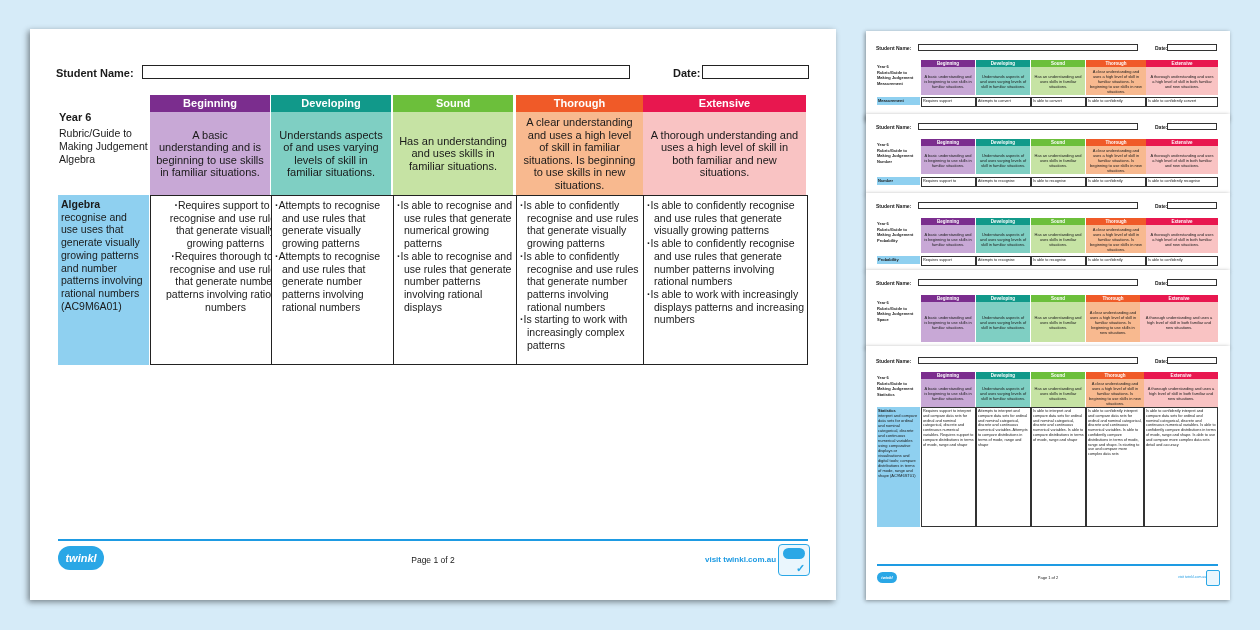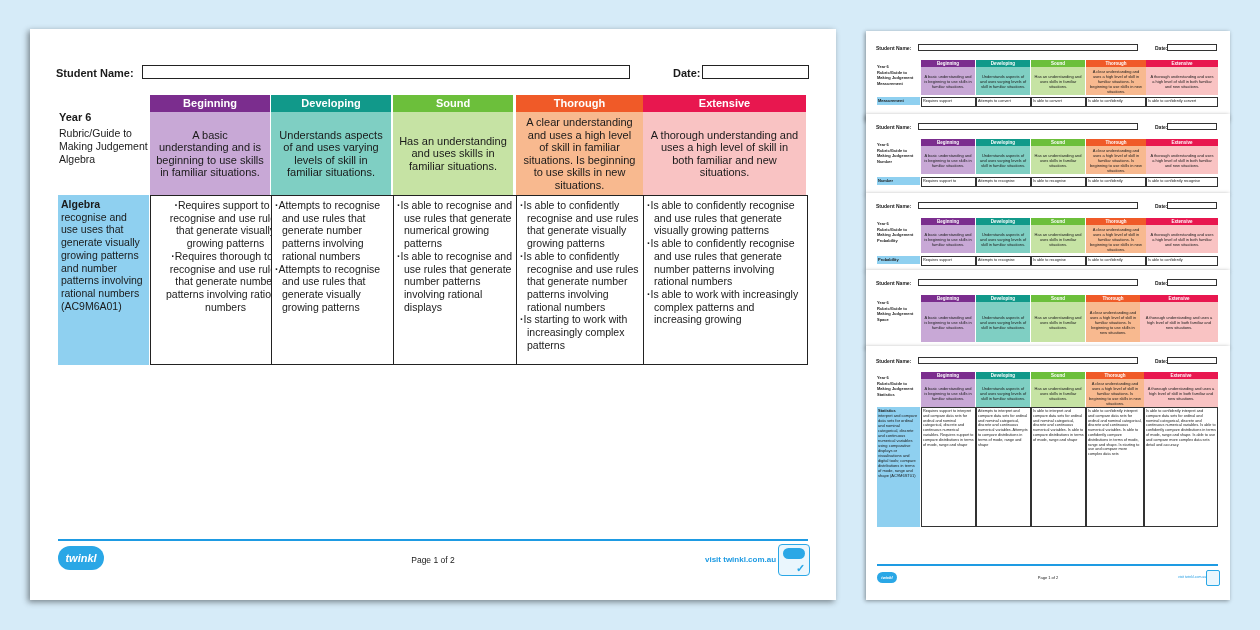--- a/index.html
+++ b/index.html
@@ -74,42 +74,42 @@
   </div>
 
   <div class="cell" style="left:120px;width:144px;text-align:center;">
     <ul>
       <li>Requires support to recognise and use rules that generate visually growing patterns</li>
       <li>Requires thorough to recognise and use rules that generate number patterns involving rational numbers</li>
     </ul>
   </div>
   <div class="cell" style="left:241px;width:123px;">
     <ul>
+      <li>Attempts to recognise and use rules that generate visually growing patterns</li>
       <li>Attempts to recognise and use rules that generate number patterns involving rational numbers</li>
-      <li>Attempts to recognise and use rules that generate visually growing patterns</li>
     </ul>
   </div>
   <div class="cell" style="left:363px;width:124px;">
     <ul>
       <li>Is able to recognise and use rules that generate numerical growing patterns</li>
       <li>Is able to recognise and use rules that generate number patterns involving rational displays</li>
     </ul>
   </div>
   <div class="cell" style="left:486px;width:128px;">
     <ul>
       <li>Is able to confidently recognise and use rules that generate visually growing patterns</li>
       <li>Is able to confidently recognise and use rules that generate number patterns involving rational numbers</li>
       <li>Is starting to work with increasingly complex patterns</li>
     </ul>
   </div>
   <div class="cell" style="left:613px;width:165px;">
     <ul>
       <li>Is able to confidently recognise and use rules that generate visually growing patterns</li>
       <li>Is able to confidently recognise and use rules that generate number patterns involving rational numbers</li>
-      <li>Is able to work with increasingly complex patterns and increasing growing</li>
+      <li>Is able to work with increasingly displays patterns and increasing numbers</li>
     </ul>
   </div>
 
   <div class="footer-line"></div>
   <div class="cloud" style="left:28px;top:517px;width:46px;height:24px;font-size:11px;line-height:24px;">twinkl</div>
   <div class="pg">Page 1 of 2</div>
   <div class="url">visit twinkl.com.au</div>
   <div class="badge">
     <div class="cloud" style="left:4px;top:3px;width:22px;height:11px;font-size:5px;line-height:11px;border-radius:6px;"></div>
     <div style="position:absolute;left:17px;top:17px;color:#2aa7e6;font-size:11px;font-weight:bold;">✓</div>

